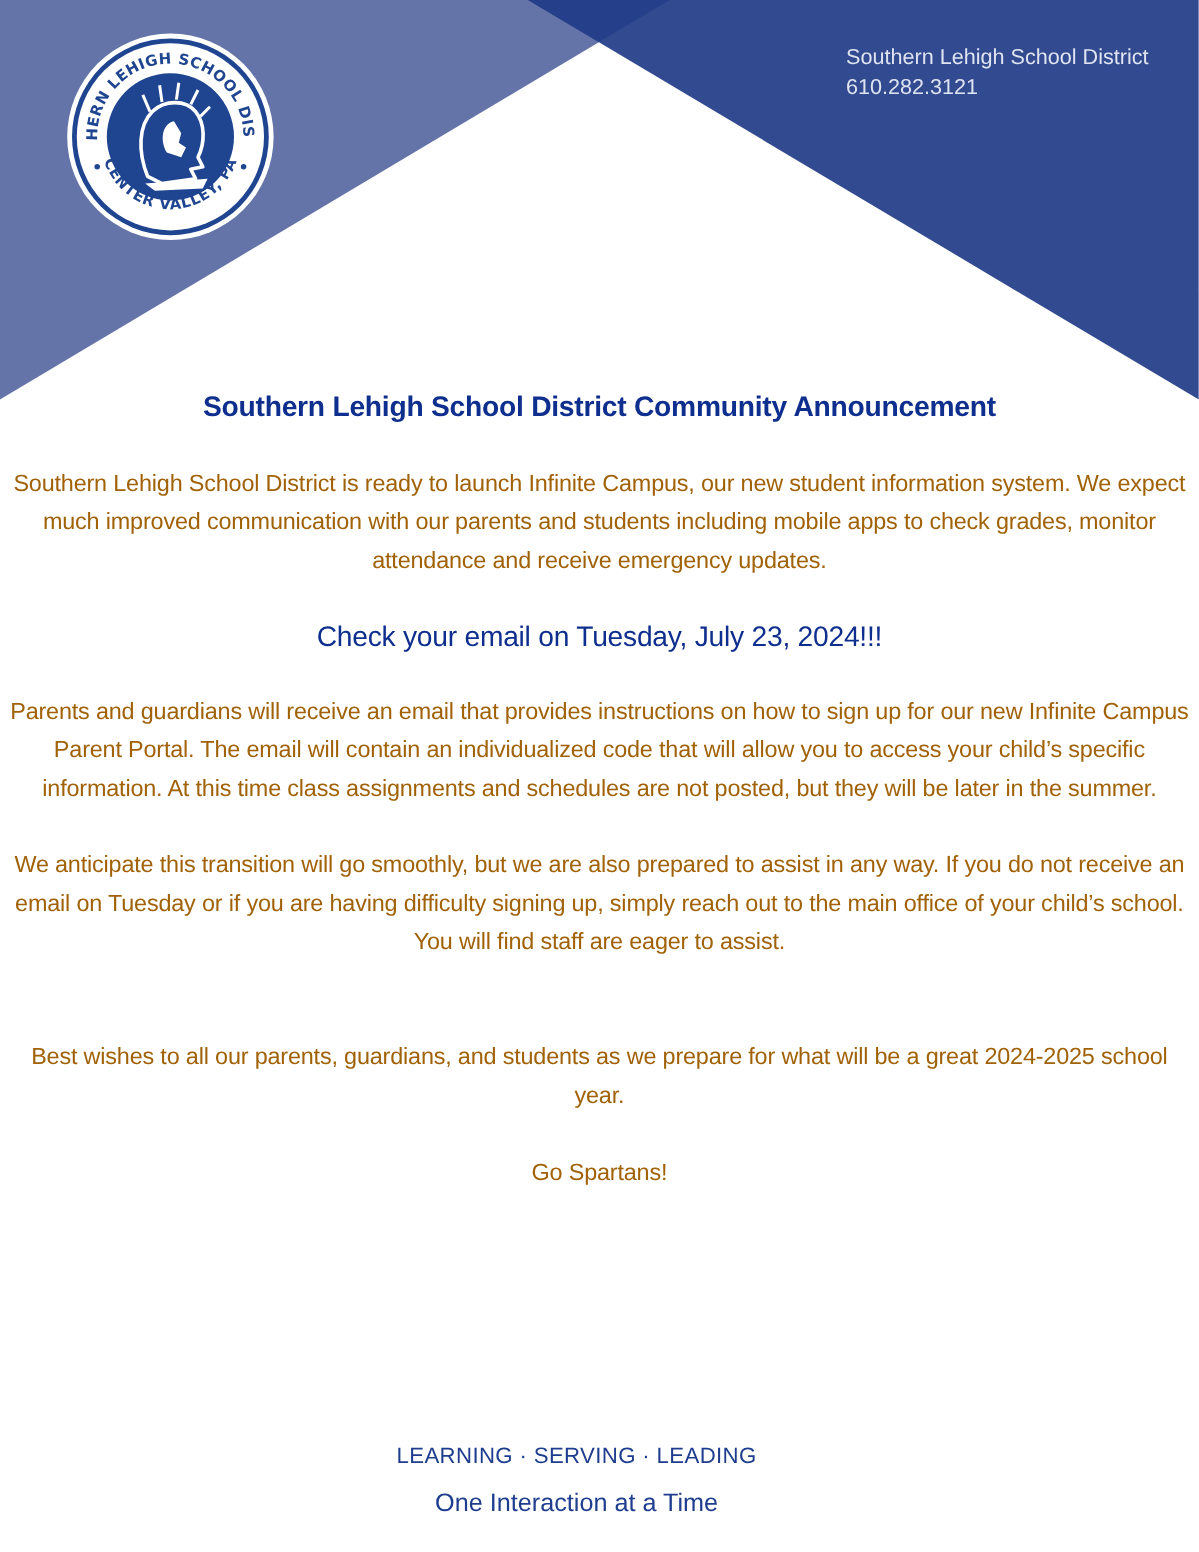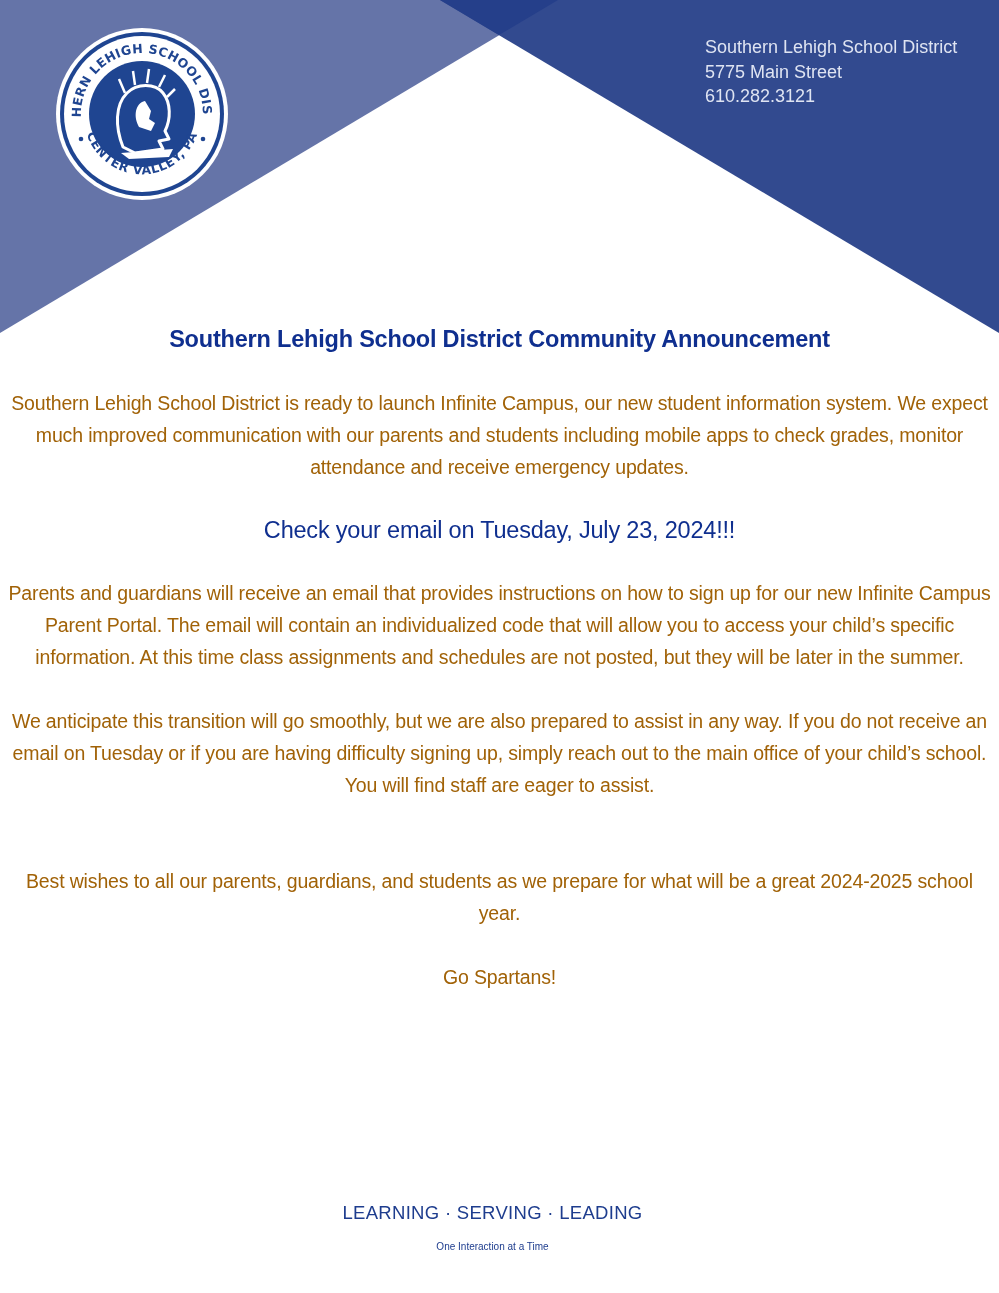--- a/index.html
+++ b/index.html
@@ -25,23 +25,23 @@
       font-size: 19.5px; line-height: 32px; color: #a16207; margin: 0; padding: 0 4px;
       letter-spacing: -0.15px;
     }
     .subhead {
       font-size: 23.5px; font-weight: normal; color: #0f2f8f; margin: 0; line-height: 34px;
       letter-spacing: -0.2px;
     }
     .gap1 { height: 31px; }
     .gap2 { height: 30px; }
     .gap3 { height: 32px; }
-    .footer { position: absolute; left: 16px; width: 953px; text-align: center; }
+    .footer { position: absolute; left: 4px; width: 953px; text-align: center; }
     .motto { top: 1202px; font-size: 18.5px; letter-spacing: 0.3px; color: #1e3d8e; }
-    .tagline { top: 1241px; font-size: 10px; color: #1e3d8e; }
+    .tagline { top: 1241px; font-size: 21px; color: #1e3d8e; }
   </style>
 </head>
 <body>
 
 <svg class="header-bg" viewBox="0 0 999 340" xmlns="http://www.w3.org/2000/svg">
   <polygon points="0,0 558,0 0,333" fill="#6574a8"></polygon>
   <polygon points="440,0 999,0 999,333" fill="#324a8f"></polygon>
   <polygon points="440,0 558,0 499,35" fill="#253f8a"></polygon>
 </svg>
 
@@ -65,21 +65,20 @@
   <g fill="none" stroke="#ffffff" stroke-width="3" stroke-linejoin="round">
     <path d="M 68,120 C 60,100 60,78 72,66 C 82,56 100,56 108,66 C 116,76 116,92 110,104 L 114,112 L 104,114 L 108,122 L 80,126 Z" fill="#1f4591"></path>
     <path d="M 90,74 C 80,76 78,90 84,100 L 96,104 L 100,96 L 94,92 L 96,84 Z" fill="#ffffff" stroke="none"></path>
     <path d="M 70,66 L 64,52 M 80,58 L 78,44 M 92,56 L 94,42 M 104,60 L 110,48 M 112,70 L 120,62" stroke-width="2.5"></path>
     <path d="M 66,126 L 118,122 L 114,130 L 74,132 Z" fill="#ffffff" stroke="none"></path>
   </g>
 </svg>
 
 <div class="address">
   <div>Southern Lehigh School District</div>
-  <div>5775 Main Street</div>
   <div>610.282.3121</div>
 </div>
 
 <div class="content">
   <h1 class="title">Southern Lehigh School District Community Announcement</h1>
   <div class="gap1"></div>
   <p class="para">Southern Lehigh School District is ready to launch Infinite Campus, our new student information system. We expect much improved communication with our parents and students including mobile apps to check grades, monitor attendance and receive emergency updates.</p>
   <div class="gap2"></div>
   <h2 class="subhead">Check your email on Tuesday, July 23, 2024!!!</h2>
   <div class="gap2"></div>

